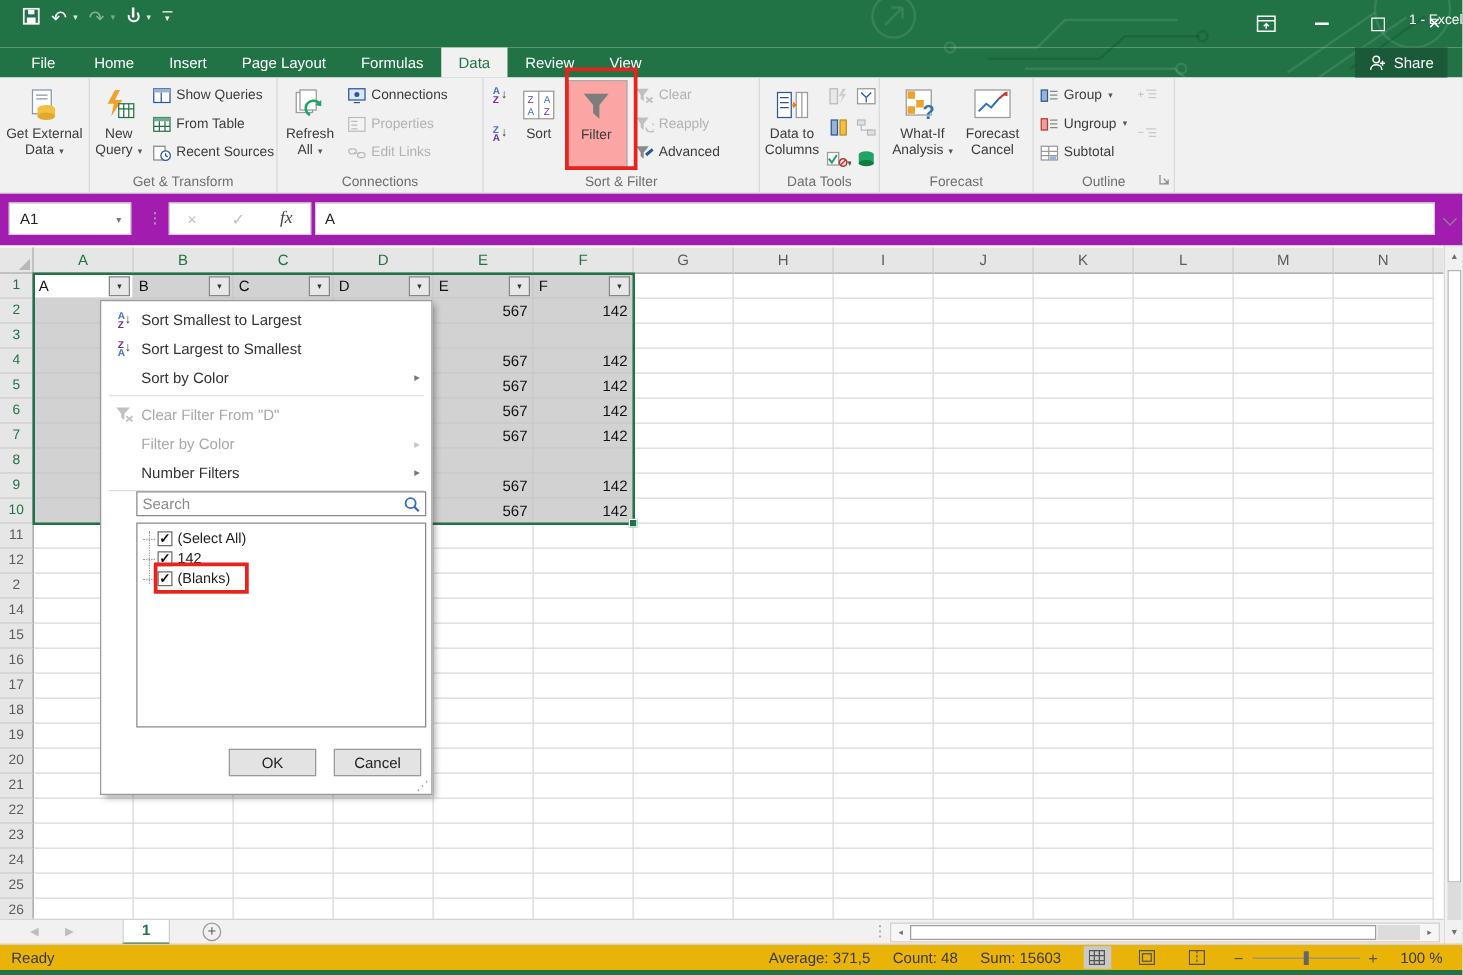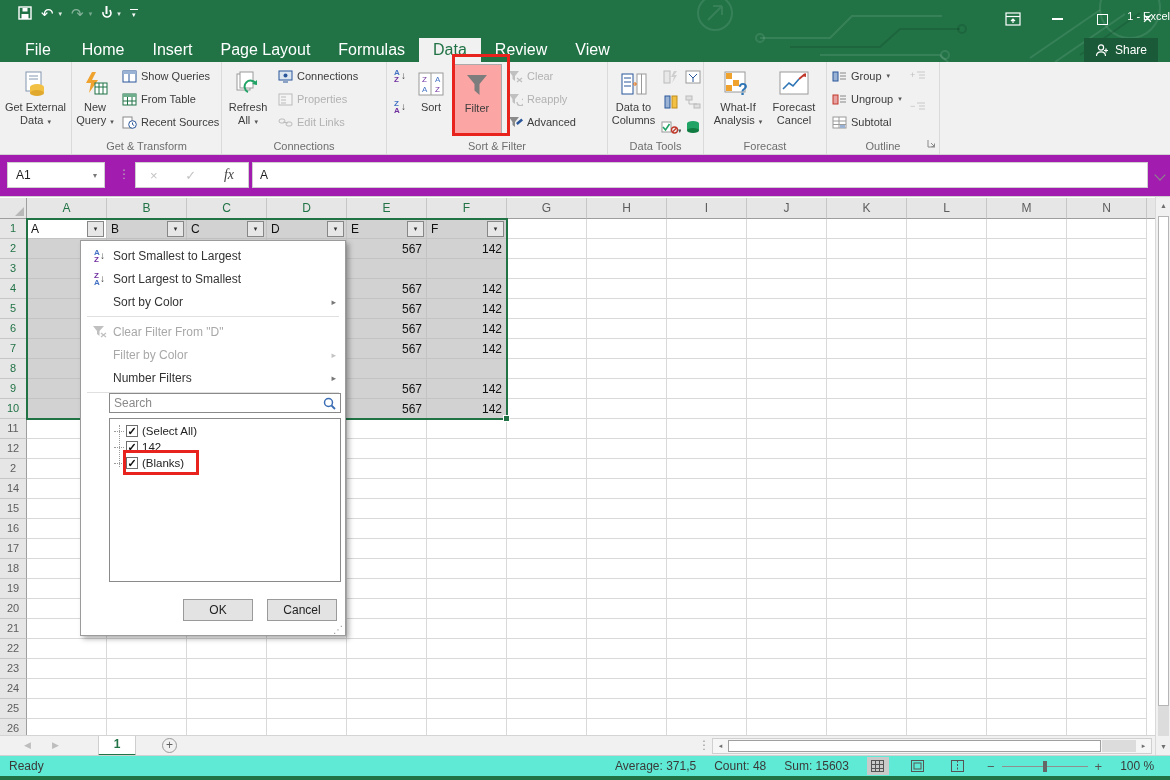--- a/index.html
+++ b/index.html
@@ -14,21 +14,21 @@
   .qat .caret{font-size:7px;color:rgba(255,255,255,.85);margin-left:-4px}
   .qat .dim,.qat .dim *{opacity:.45}
   .apptitle{position:absolute;left:0;top:10px;width:1170px;text-align:right;color:#fff;font-size:11px;z-index:2}
   .winctl{position:absolute;right:0;top:0;display:flex;z-index:3}
   .winctl .wbtn{width:45px;height:38px;display:flex;align-items:center;justify-content:center;color:#fff}
   .winctl .close{font-size:17px}
   .maxbox{width:11px;height:11px;border:1.3px solid #fff}
   .minbar{width:11px;height:1.5px;background:#fff;display:inline-block}
   
   .tabs{position:absolute;left:8px;top:0;height:24px;display:flex;z-index:2}
-  .tab{height:24px;line-height:24px;padding:0 14px;color:#fff;font-size:16px}
+  .tab{height:24px;line-height:24px;padding:0 14px;color:#fff;font-size:12px}
   .tab.file{padding:0 17px}
   .tab.active{background:#f1f1f1;color:#217346}
   .tellme{position:absolute;left:540px;top:0;height:24px;display:flex;align-items:center;gap:7px;color:#fff;z-index:2}
   .sharebtn{position:absolute;right:12px;top:0;height:24px;background:#1a5a38;color:#fff;
             display:flex;align-items:center;gap:6px;padding:0 11px;z-index:2}
   
   .ribbon{position:absolute;left:0;top:62px;width:1170px;height:93px;background:#f1f1f1;border-bottom:1px solid #d2d2d2}
   .rgroup{position:absolute;top:0;height:92px;border-right:1px solid #dadada}
   .rgroup .glabel{position:absolute;bottom:2px;left:0;width:100%;text-align:center;font-size:11px;color:#6e6e6e}
   .gbody{position:absolute;top:2px;left:0;width:100%;height:72px;display:flex;align-items:flex-start}
@@ -97,21 +97,21 @@
             border-right:1px solid #cfcfcf;border-bottom:2px solid #217346;text-align:center;line-height:17px;
             color:#217346;font-weight:bold;font-size:12px}
   .addsheet{position:absolute;left:162px;top:2px;width:15px;height:15px;border:1px solid #9a9a9a;border-radius:50%;
             color:#5f5f5f;text-align:center;line-height:12px;font-size:12px}
   .splitdots{position:absolute;left:698px;top:2px;color:#9a9a9a;font-size:12px;letter-spacing:-2px}
   .hsb{position:absolute;left:712px;top:2px;width:440px;height:16px;background:#f6f6f6;border:1px solid #d0d0d0}
   .hsb .sar{position:absolute;top:0;width:15px;height:14px;display:flex;align-items:center;justify-content:center;font-size:7px;color:#6f6f6f}
   .hthumb{position:absolute;left:15px;top:1px;width:373px;height:12px;background:#fff;border:1px solid #9f9f9f}
   .hfill{position:absolute;left:389px;top:1px;width:34px;height:12px;background:#dcdcdc}
   
-  .statusbar{position:absolute;left:0;top:755px;width:1170px;height:21px;background:#5eead4;border-top:1px solid #d1d1d1;color:#3a3a3a}
+  .statusbar{position:absolute;left:0;top:755px;width:1170px;height:21px;background:#eab308;border-top:1px solid #d1d1d1;color:#3a3a3a}
   .ready{position:absolute;left:9px;top:0;line-height:20px}
   .sbright{position:absolute;left:615px;top:0;height:20px;display:flex;align-items:center;gap:18px}
   .viewbox{width:22px;height:18px;display:flex;align-items:center;justify-content:center}
   .viewbox.on{background:#cacaca}
   .zoomwrap{display:flex;align-items:center;gap:7px}
   .ztrack{position:relative;width:86px;height:1px;background:#8f8f8f}
   .zthumb{position:absolute;left:41px;top:-5px;width:4px;height:11px;background:#666}
   .zminus,.zplus{font-size:13px;color:#555}
   .bottomstrip{position:absolute;left:0;top:776px;width:1170px;height:4px;background:#217346}
   

